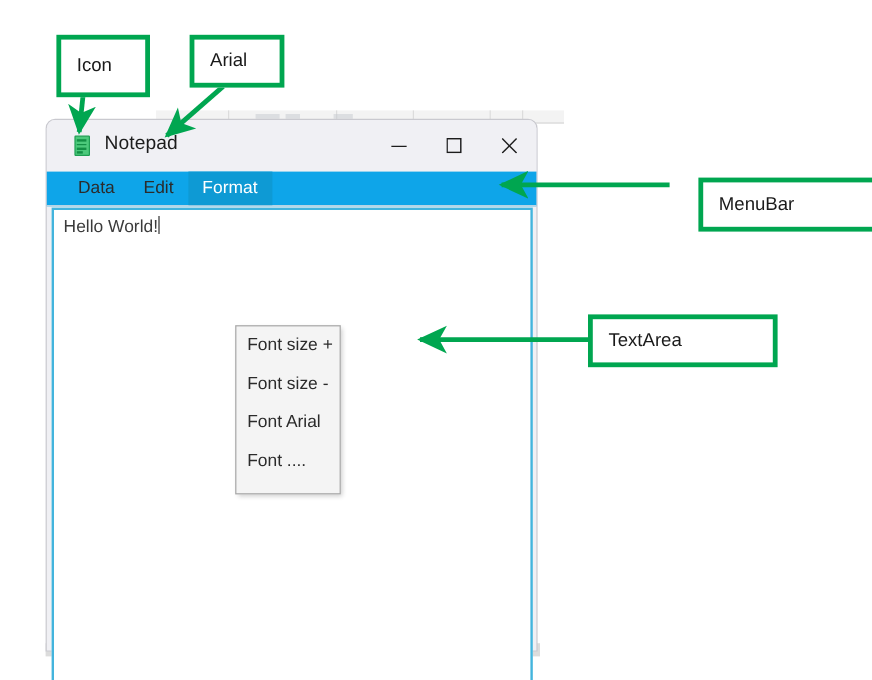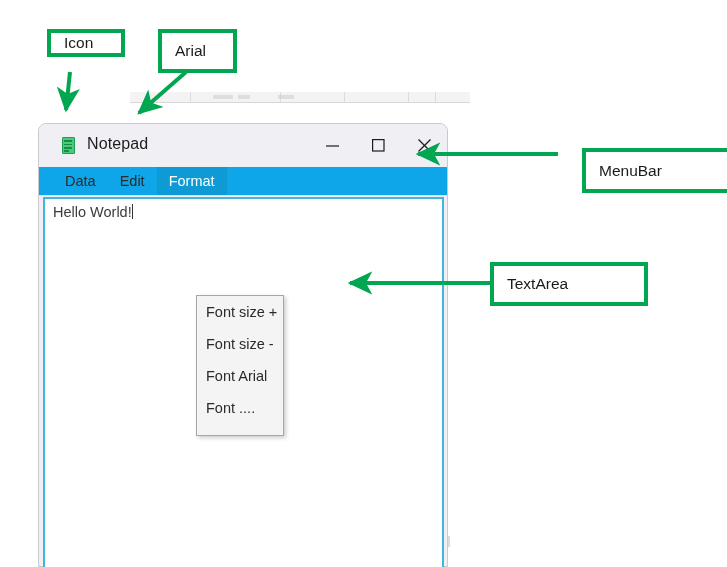--- a/index.html
+++ b/index.html
@@ -62,21 +62,20 @@
     position: absolute;
     left: 38px;
     top: 99px;
     width: 410px;
     height: 444px;
     background: #f0f0f4;
     border: 1px solid #c9c9cf;
     border-top-left-radius: 8px;
     border-top-right-radius: 8px;
     box-sizing: border-box;
-    margin-top: 24px;
   }
 
   
   .titlebar {
     position: relative;
     height: 43px;
     background: #f0f0f4;
     border-top-left-radius: 7px;
     border-top-right-radius: 7px;
     display: flex;
@@ -322,21 +321,21 @@
 
   <line x1="70" y1="72" x2="66" y2="110" stroke="#00a650" stroke-width="4" marker-end="url(#ah)"></line>
 
   <line x1="186" y1="72" x2="139" y2="113" stroke="#00a650" stroke-width="4" marker-end="url(#ah)"></line>
 
   <line x1="558" y1="154" x2="418" y2="154" stroke="#00a650" stroke-width="4" marker-end="url(#ah)"></line>
 
   <line x1="490" y1="283" x2="350" y2="283" stroke="#00a650" stroke-width="4" marker-end="url(#ah)"></line>
 </svg>
 
-<div class="anno-box" style="left:47px; top:29px; width:78px; height:28px;text-align:right;">
+<div class="anno-box" style="left:47px; top:29px; width:78px; height:52px;text-align:right;">
   <span class="anno-label">Icon</span>
 </div>
 
 <div class="anno-box" style="left:158px; top:29px; width:79px; height:44px;">
   <span class="anno-label">Arial</span>
 </div>
 
 <div class="anno-box" style="left:558px; top:148px; width:160px; height:45px;margin-left:24px;">
   <span class="anno-label">MenuBar</span>
 </div>

